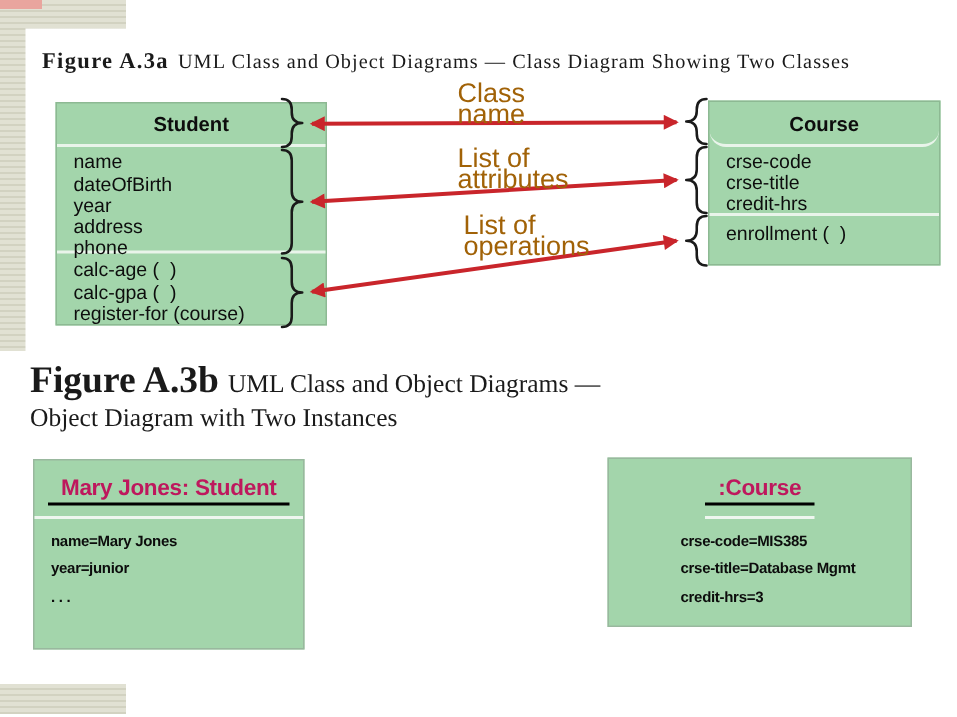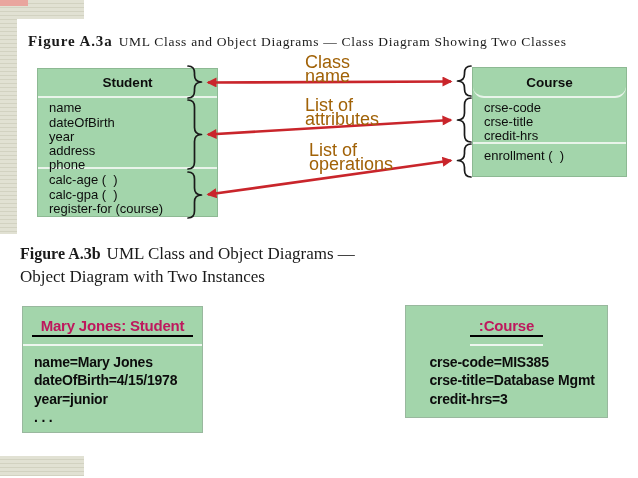--- a/index.html
+++ b/index.html
@@ -54,41 +54,41 @@
   .anno-attrs { left:305px; top:99px; }
   .anno-ops   { left:309px; top:144px; }
 
   svg.connectors { position:absolute; left:0; top:0; }
 
   
   .title-b {
     position:absolute; left:20px; top:242px; width:420px;
     font-family:"Liberation Serif", serif; font-size:17px; line-height:23px; color:#1a1a1a;
   }
-  .title-b .fig-label { font-weight:bold; font-size:16px; margin-right:6px; }
+  .title-b .fig-label { font-weight:bold; font-size:25px; margin-right:6px; }
 
   
   .obj-box {
     position:absolute; background:#a3d5ab; border:1px solid #99b89e;
     display:flex; flex-direction:column;
   }
   .mary-box   { left:22px;  top:306px; width:181px; height:127px; }
   .courseo-box{ left:405px; top:305px; width:203px; height:113px;align-items:center; }
   .obj-header {
     display:flex; align-items:flex-start; justify-content:center;
     border-bottom:2px solid #eef6ef;
   }
   .mary-box .obj-header    { height:39px; padding-top:10px; }
   .courseo-box .obj-header { height:40px; padding-top:11px; }
   .obj-header span {
     font-weight:bold; font-size:15px; letter-spacing:-0.2px; color:#be185d;
     border-bottom:2px solid #000; padding:0 9px 1px;
   }
   .obj-body { padding:7px 0 0 11px; }
-  .obj-line { font-weight:bold; font-size:14px; letter-spacing:-0.2px; line-height:18.3px; color:#0c0c0c; white-space:pre; }
+  .obj-line { font-weight:bold; font-size:10px; letter-spacing:-0.2px; line-height:18.3px; color:#0c0c0c; white-space:pre; }
 </style>
 </head>
 <body>
 
 <div class="slide">
 
   <div class="beige block-topleft"></div>
   <div class="beige stripe-left"></div>
   <div class="beige block-botleft"></div>
   <div class="pink-accent"></div>
@@ -155,21 +155,20 @@
     <div><span class="fig-label">Figure A.3b</span><span>UML Class and Object Diagrams —</span></div>
     <div>Object Diagram with Two Instances</div>
   </div>
 
   <div class="obj-box mary-box">
     <div class="obj-header">
       <span>Mary Jones: Student</span>
     </div>
     <div class="obj-body">
       <div class="obj-line">name=Mary Jones</div>
-      <div class="obj-line">dateOfBirth=4/15/1978</div>
       <div class="obj-line">year=junior</div>
       <div class="obj-line">. . .</div>
     </div>
   </div>
 
   <div class="obj-box courseo-box">
     <div class="obj-header">
       <span>:Course</span>
     </div>
     <div class="obj-body">

